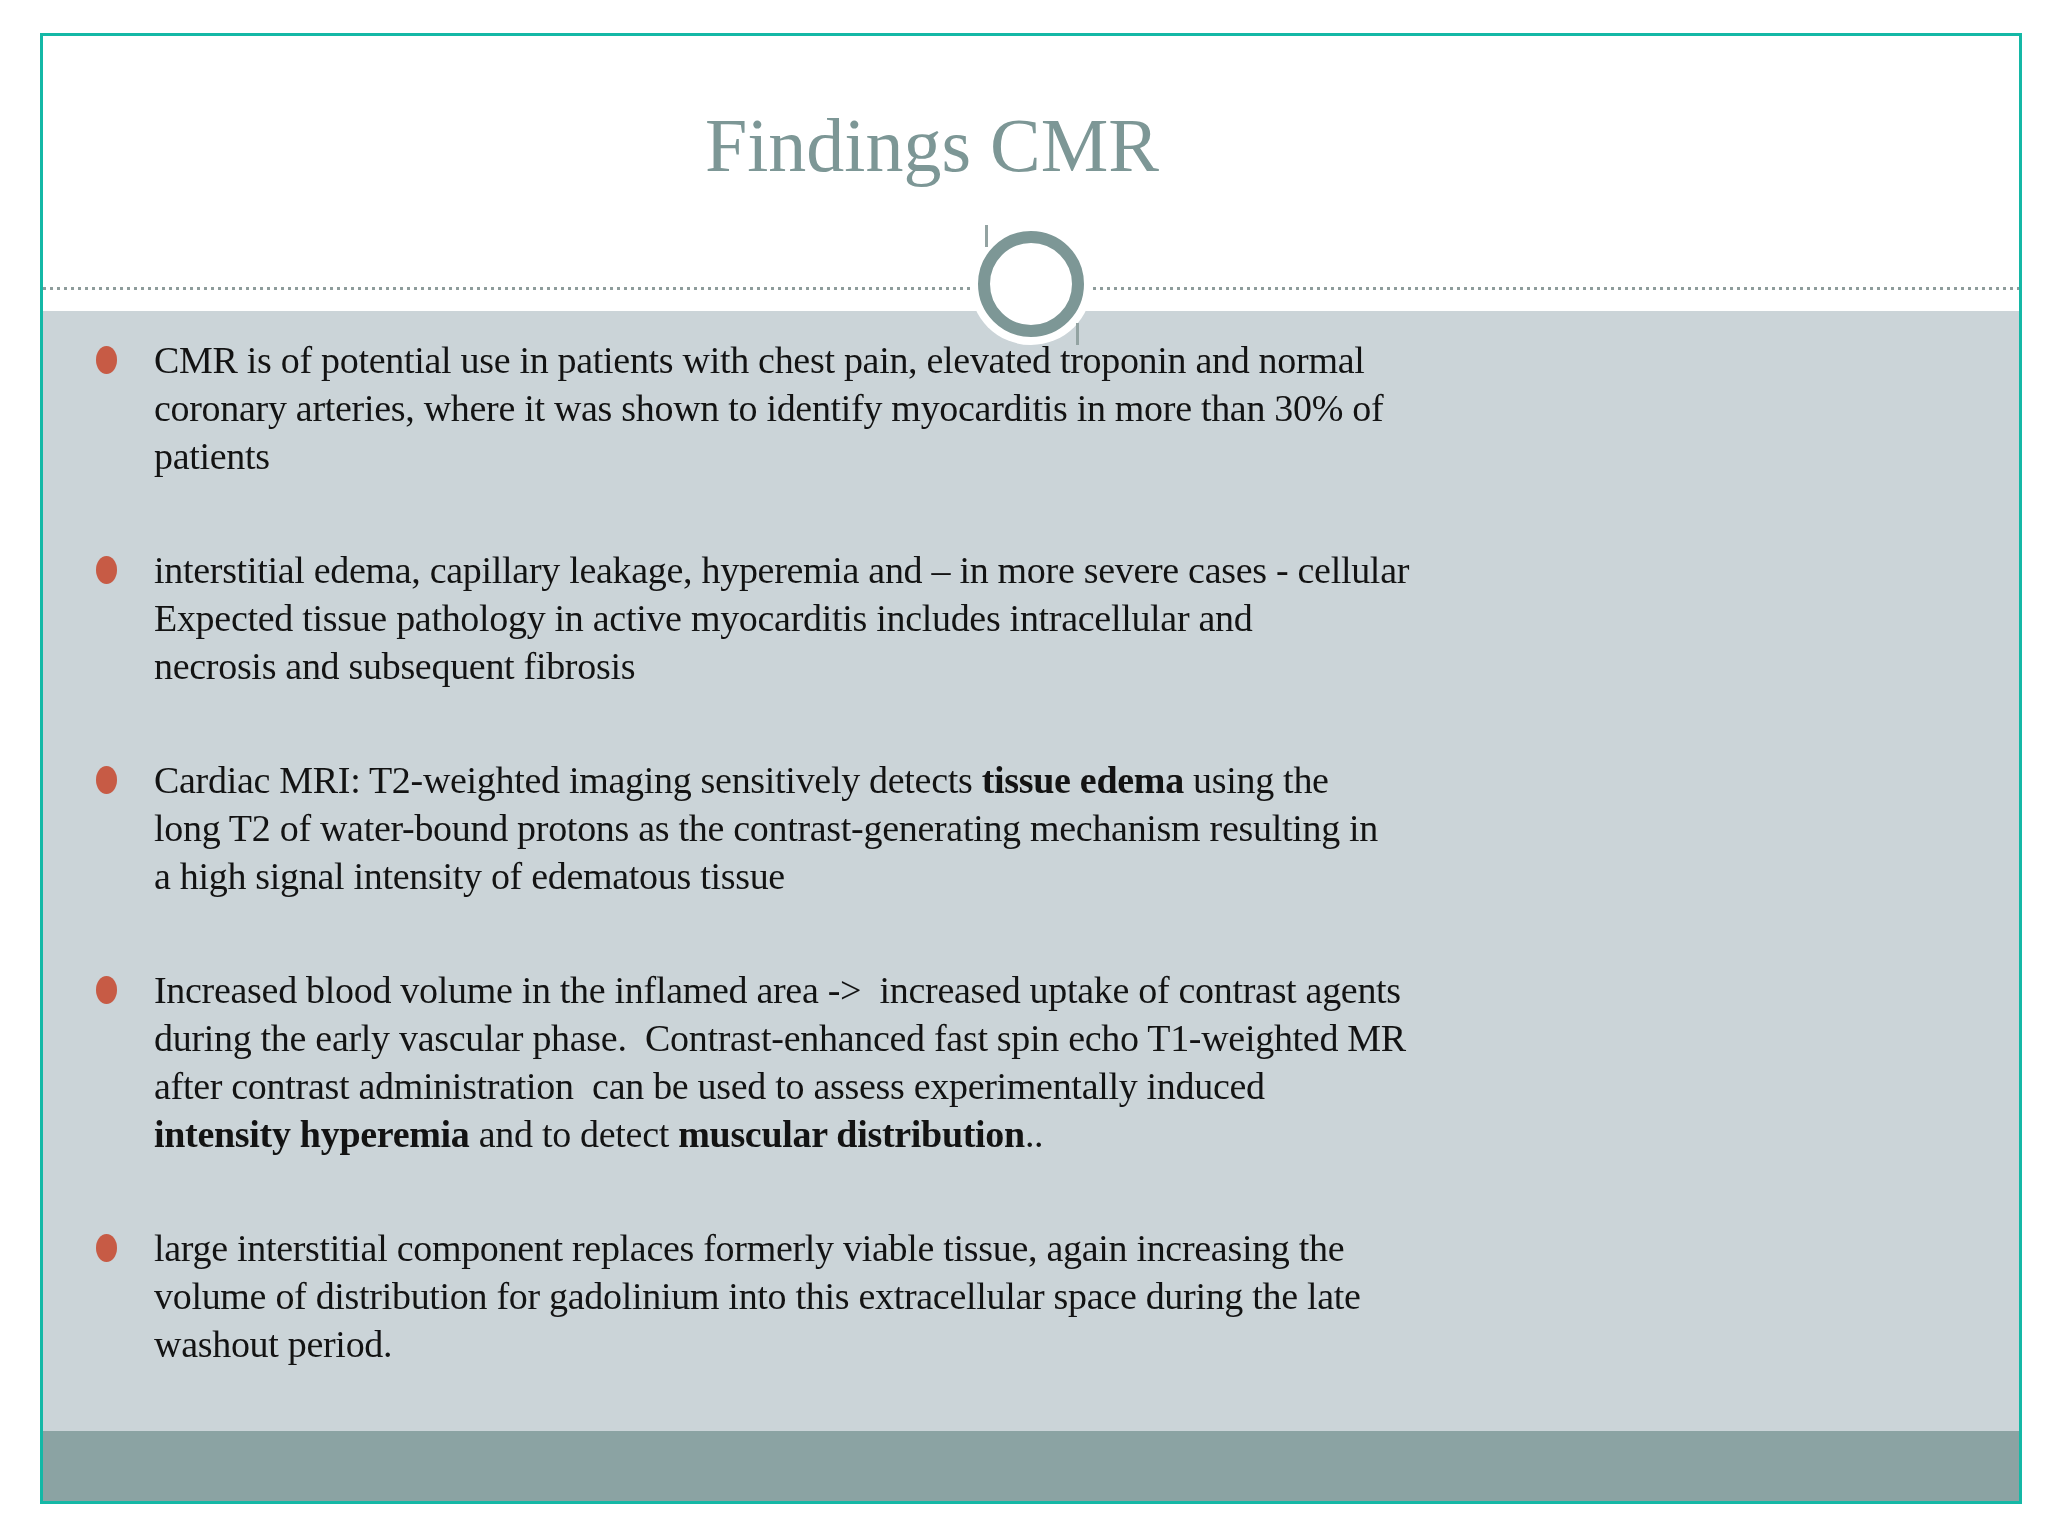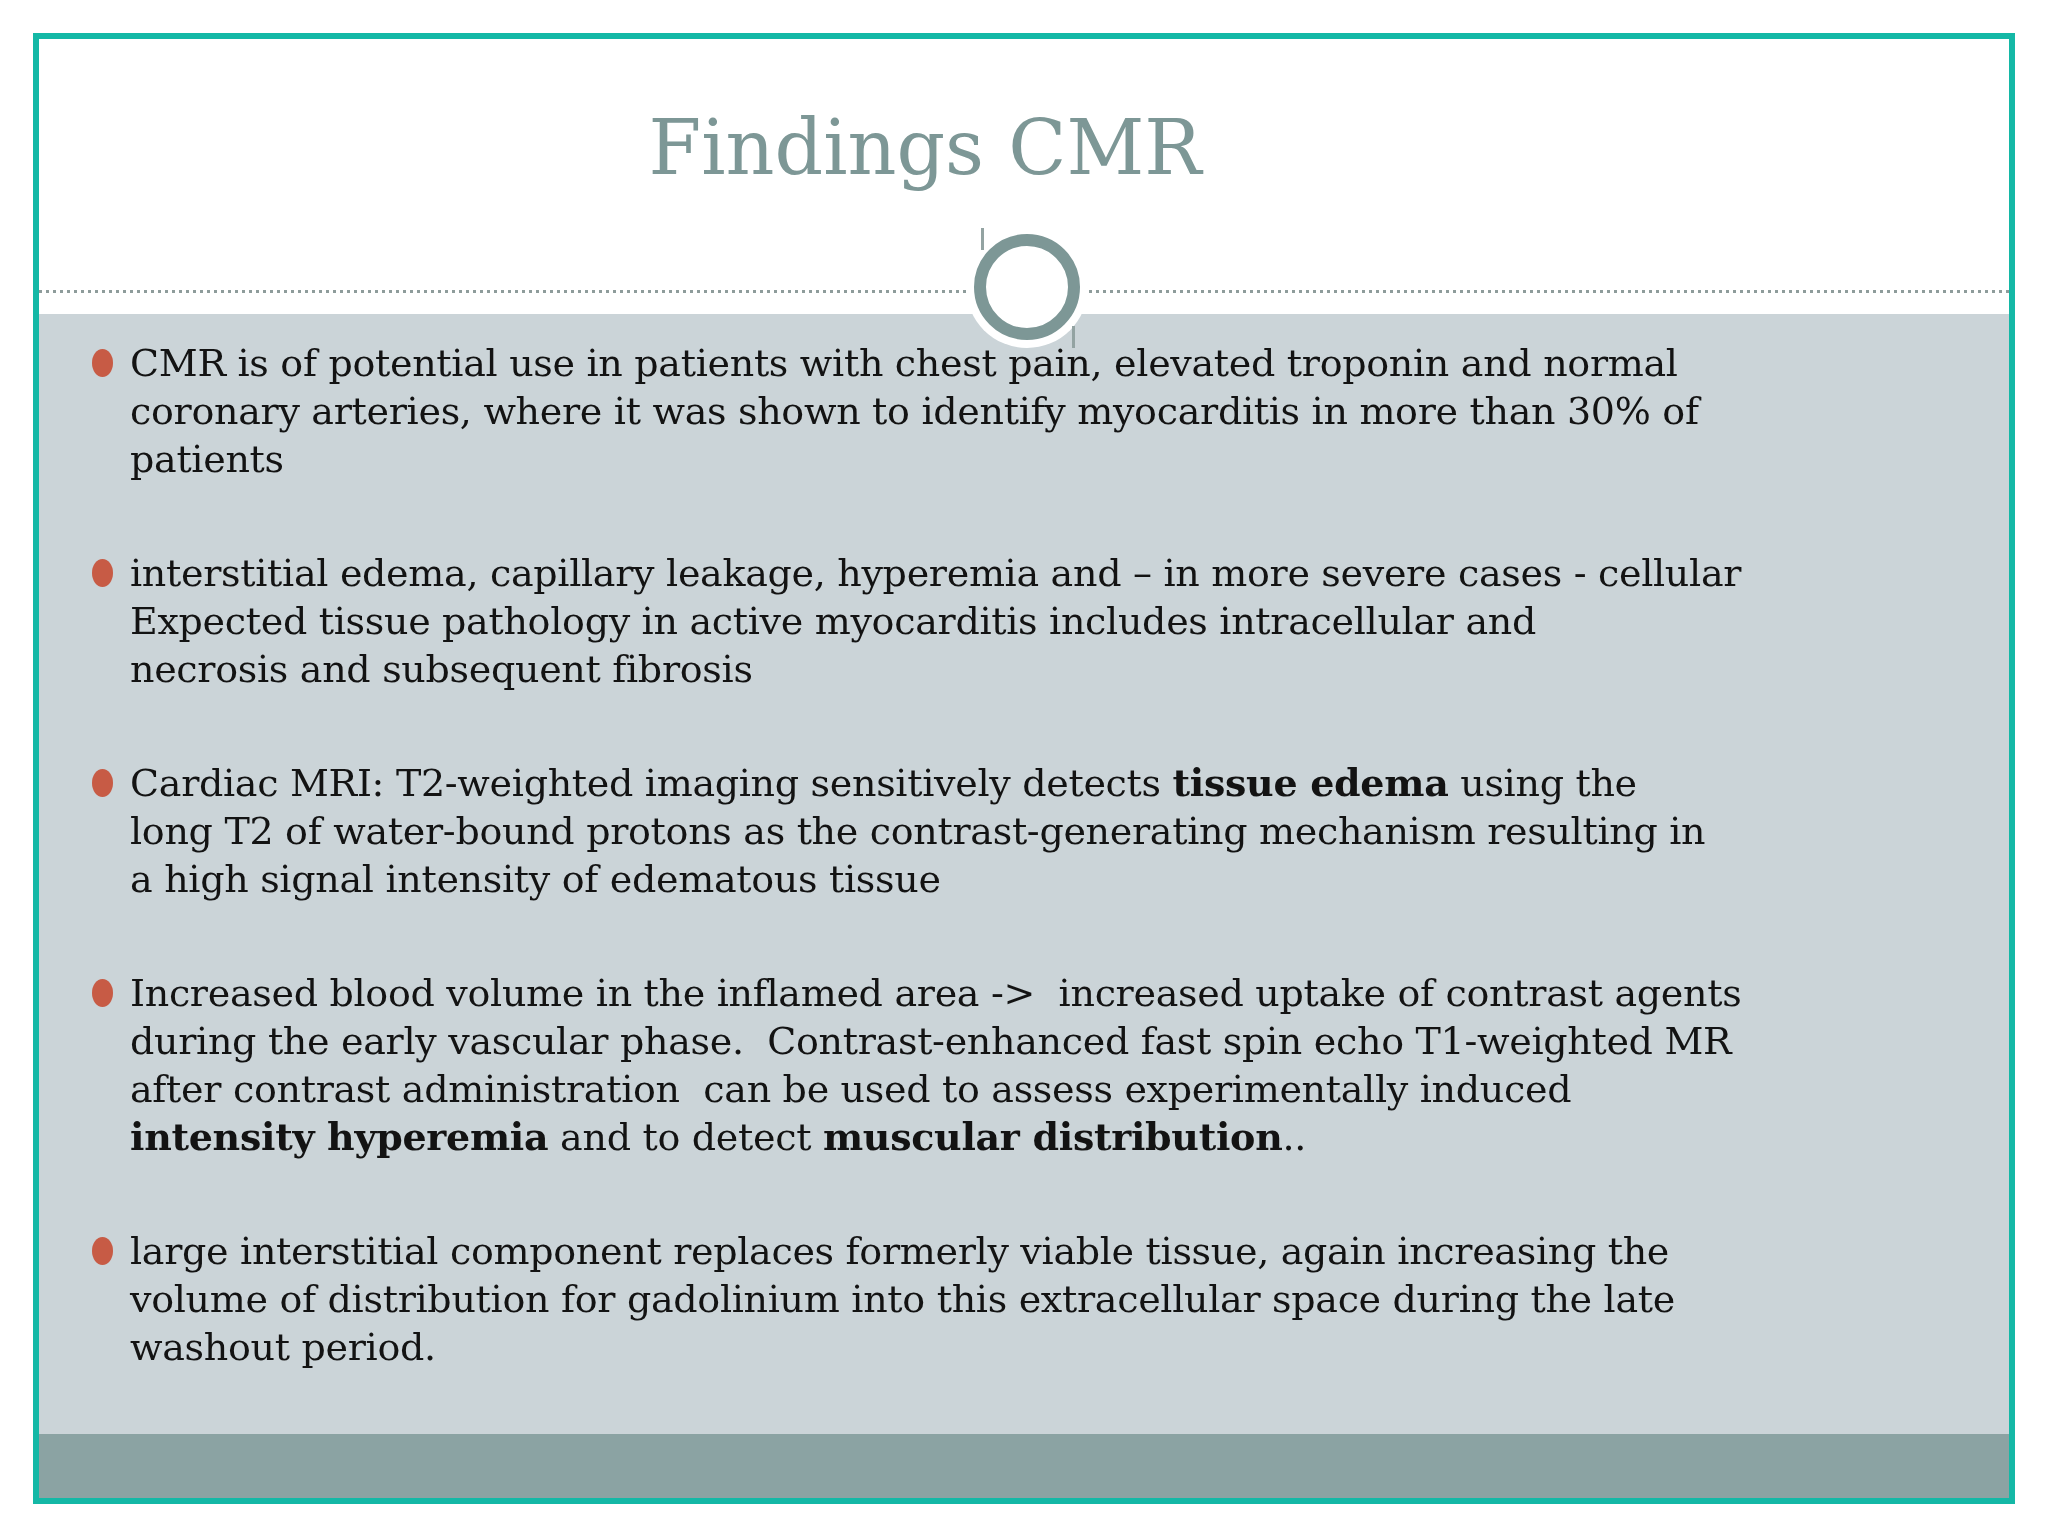--- a/index.html
+++ b/index.html
@@ -1,22 +1,22 @@
 <!DOCTYPE html>
 <html><head>
 <meta charset="utf-8">
 <style>
   html,body{margin:0;padding:0;background:#ffffff;}
   .page{
     position:relative;width:2048px;height:1536px;background:#ffffff;
     font-family:"DejaVu Serif","Liberation Serif",serif;overflow:hidden;
   }
   .frame{
-    position:absolute;left:33px;top:33px;width:1982px;height:1471px;
-    border:6px solid #14b8a6;box-sizing:border-box;background:#ffffff;overflow:hidden;
+    position:absolute;left:40px;top:33px;width:1982px;height:1471px;
+    border:3px solid #14b8a6;box-sizing:border-box;background:#ffffff;overflow:hidden;font-family:Liberation Serif, serif;
   }
   
   .header{position:absolute;left:0;top:0;width:100%;height:275px;background:#ffffff;z-index:0;}
   .title{
     position:absolute;left:0;top:71px;width:100%;text-align:center;
     padding-right:198px;box-sizing:border-box;
     font-size:76px;line-height:1;color:#7d9796;letter-spacing:0px;z-index:1;
   }
   
   .content{position:absolute;left:0;top:275px;width:100%;height:1120px;background:#cbd4d8;z-index:0;}
@@ -32,21 +32,21 @@
   .ring{position:absolute;left:935px;top:195px;width:106px;height:106px;border-radius:50%;
         border:12px solid #7d9796;box-sizing:border-box;z-index:3;background:transparent;}
   .tick{position:absolute;width:3px;height:22px;background:#93a3a2;z-index:4;}
   .tick.t1{left:942px;top:189px;}
   .tick.t2{left:1033px;top:287px;}
   
   .bullets{position:absolute;left:53px;top:300px;width:1880px;z-index:2;list-style:none;margin:0;padding:0;}
   .bullet{position:relative;margin:0 0 66px 0;padding:0;}
   .bullet:last-child{margin-bottom:0;}
   .marker{position:absolute;left:0;top:10px;width:21px;height:28px;border-radius:50%;background:#c75b45;}
-  .btext{margin-left:38px;color:#131313;font-size:38px;}
+  .btext{margin-left:58px;color:#131313;font-size:38px;}
   .line{white-space:pre;line-height:48px;letter-spacing:-0.3px;}
   .line b{font-weight:bold;}
 </style>
 </head>
 <body>
 
 <div class="page">
   <div class="frame">
     <div class="header"></div>
     <div class="content"></div>

